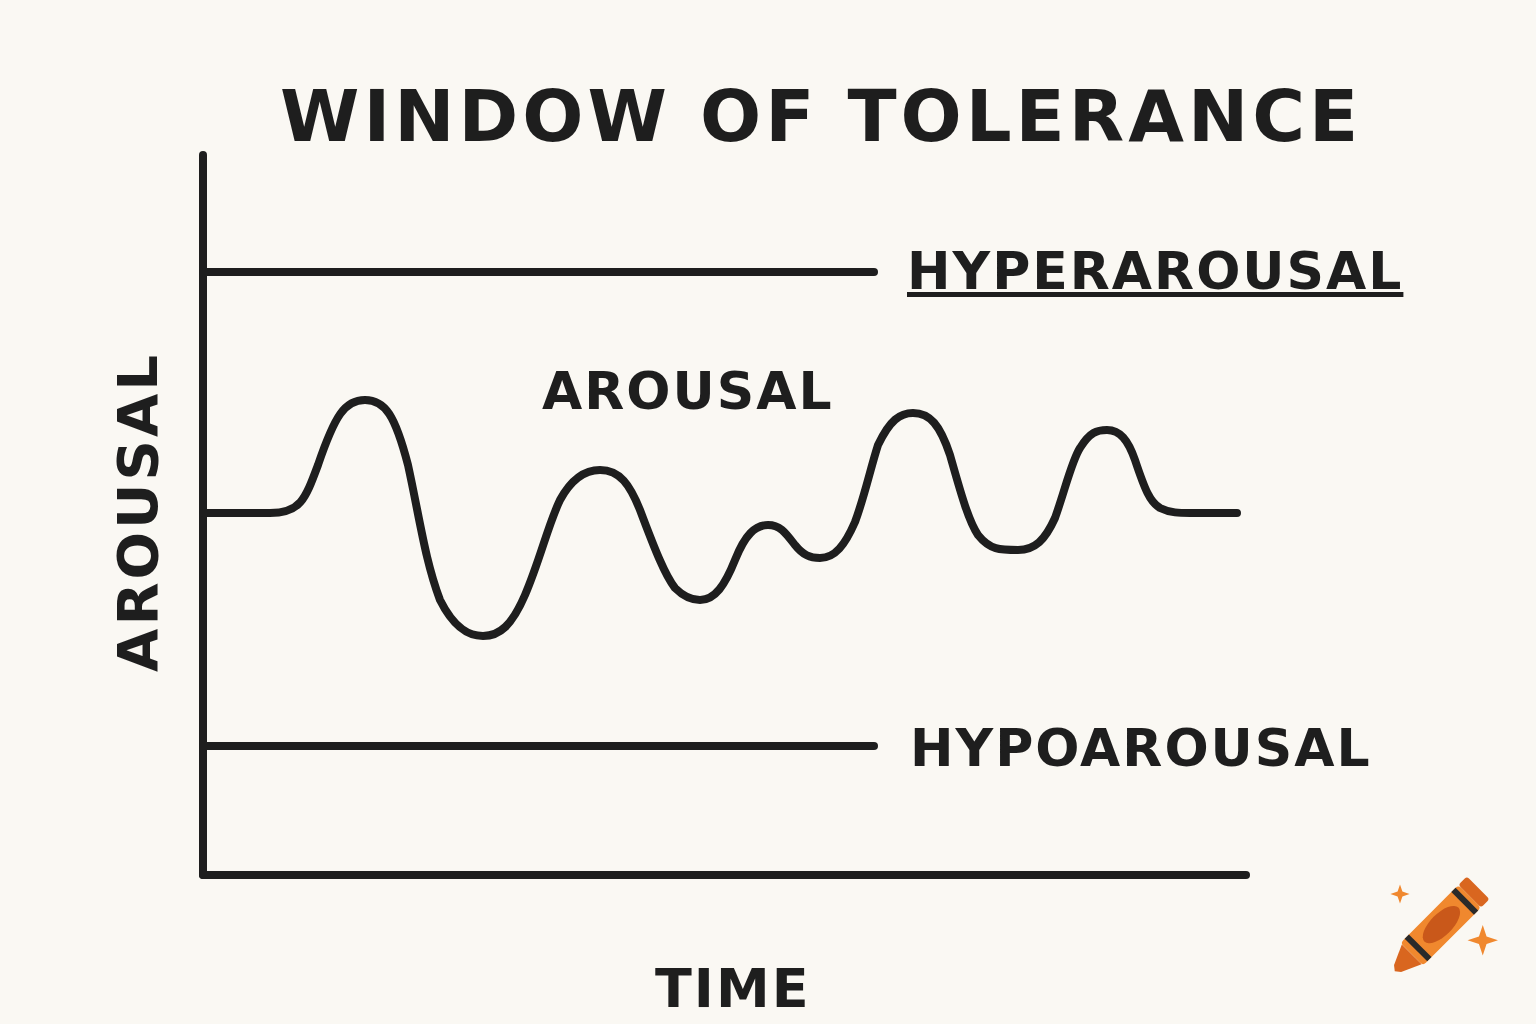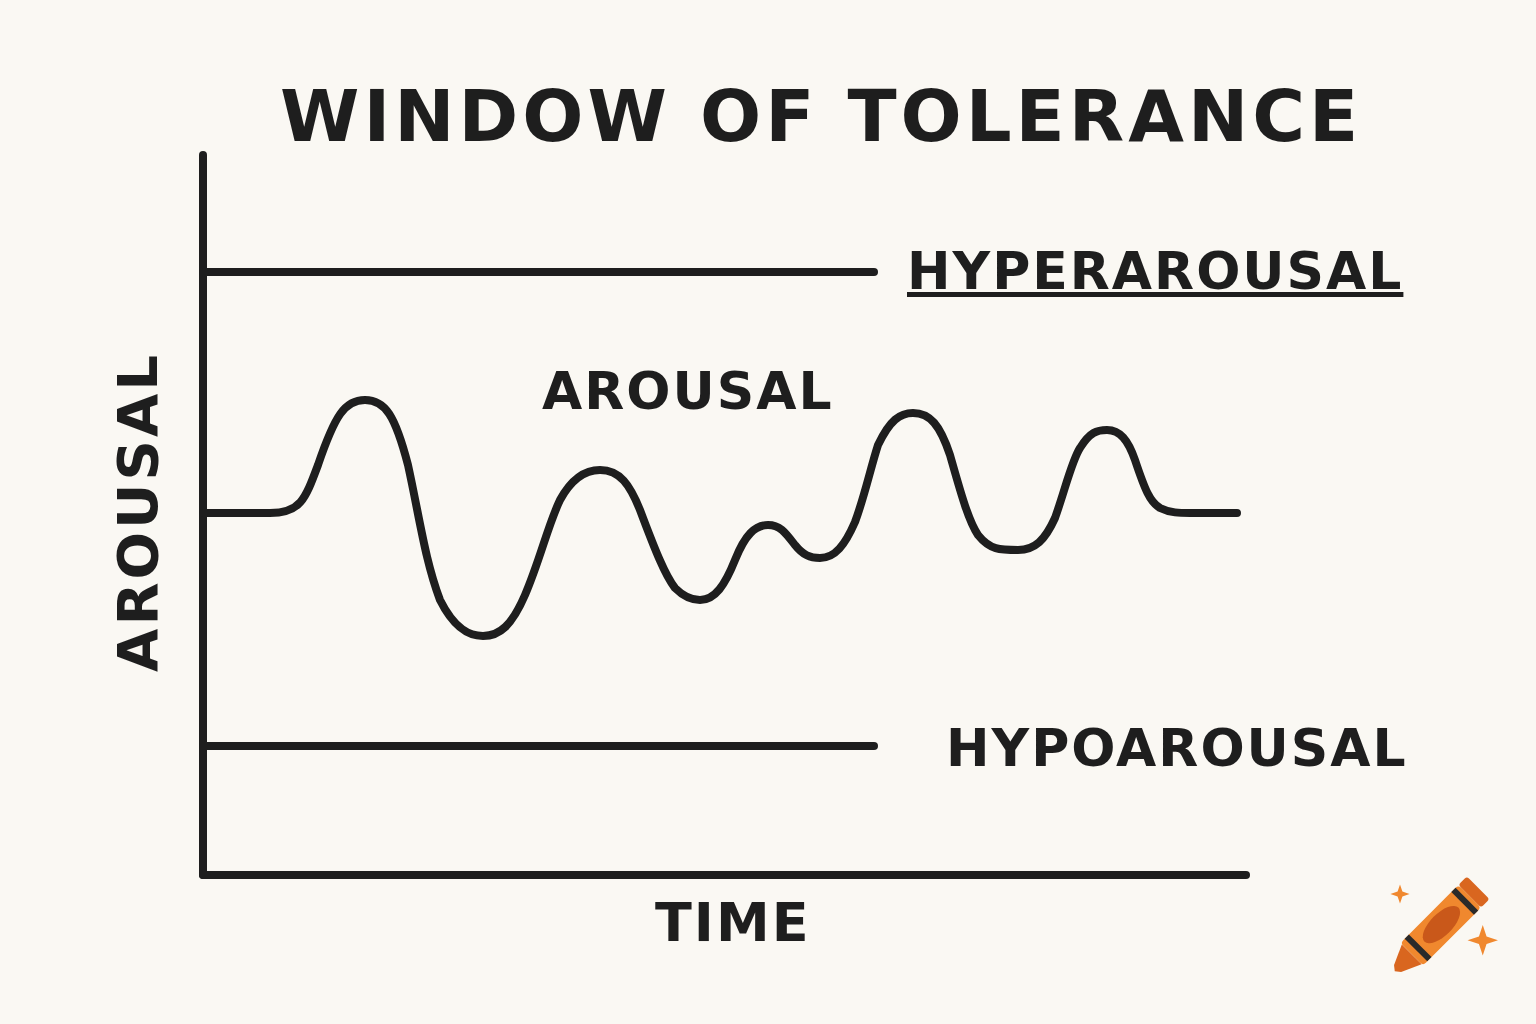--- a/index.html
+++ b/index.html
@@ -14,23 +14,23 @@
     .lbl {
       position: absolute;
       font-family: "DejaVu Sans", sans-serif;
       font-weight: bold;
       color: #1e1e1e;
       white-space: nowrap;
       line-height: 1;
     }
     #title { left: 280px; top: 80px; font-size: 72px; letter-spacing: 4px; }
     #hyper { left: 907px; top: 245px; font-size: 52px; letter-spacing: 2px; text-decoration: underline; }
-    #hypo  { left: 946px; top: 722px; font-size: 52px; letter-spacing: 2px; }
+    #hypo  { left: 910px; top: 722px; font-size: 52px; letter-spacing: 2px; }
     #optimal { left: 542px; top: 365px; font-size: 52px; letter-spacing: 2px; }
-    #time { left: 655px; top: 896px; font-size: 54px; letter-spacing: 2px; }
+    #time { left: 655px; top: 962px; font-size: 54px; letter-spacing: 2px; }
     #arousal {
       left: 138px; top: 512px; font-size: 56px; letter-spacing: 3px;
       transform: translate(-50%, -50%) rotate(-90deg);
     }
     svg.chart { position: absolute; left: 0; top: 0; }
     svg.crayon { position: absolute; left: 1378px; top: 868px; }
   </style>
 </head>
 <body>
 

